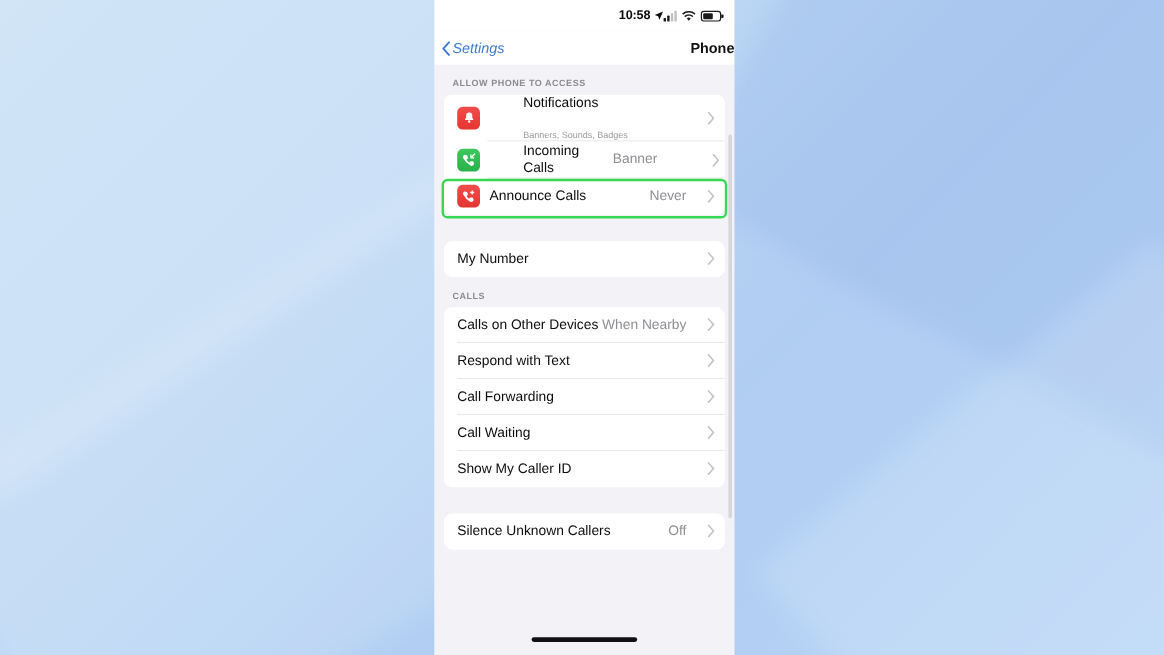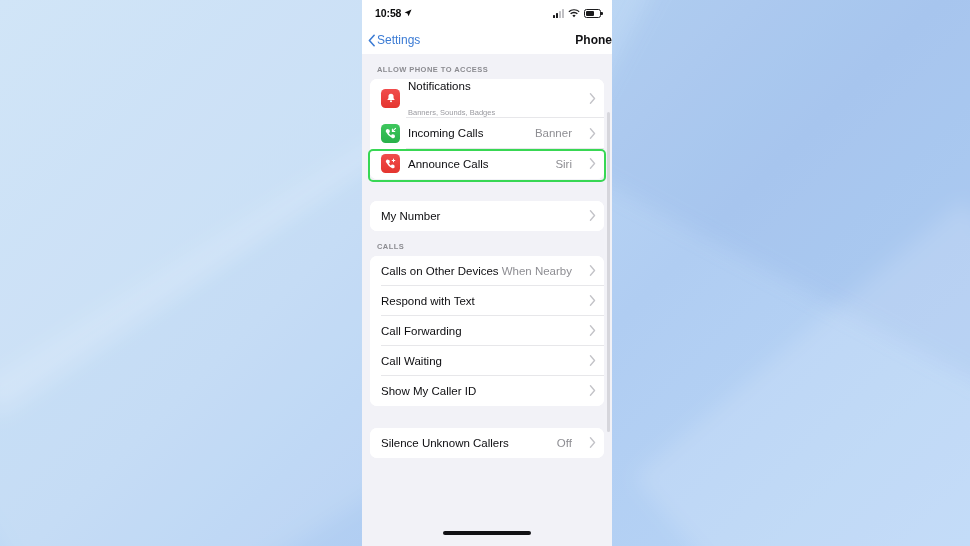--- a/index.html
+++ b/index.html
@@ -58,21 +58,21 @@
     background: #f2f2f7;
     overflow: hidden;
   }
 
   
   #statusbar {
     height: 26px;
     background: #ffffff;
     display: flex;
     align-items: center;
-    justify-content: space-between;
+    justify-content: flex-end;
     padding: 0 11px 0 13px;
   }
   #clock {
     display: flex; align-items: center; gap: 3px;
     font-size: 10.5px; font-weight: bold; color: #0b0b0c;
     letter-spacing: -0.1px;
   }
   .loc-arrow { width: 8px; height: 8px; display: block; }
   #status-icons { display: flex; align-items: center; gap: 4px; }
   .bars { display: flex; align-items: flex-end; gap: 1px; height: 9px; }
@@ -97,20 +97,21 @@
     height: 28px;
     background: #ffffff;
     display: flex; align-items: center;
     position: relative;
     padding-left: 6px;
   }
   #back-btn {
     display: flex; align-items: center; gap: 2px;
     color: #3b7bd4; font-size: 12px;
     cursor: pointer;
+    font-style: italic;
   }
   #back-btn svg { display: block; }
   #nav-title {
     position: absolute; left: 0; right: 0;
     text-align: right;
     font-size: 12px; font-weight: bold; color: #111114;
     pointer-events: none;
   }
 
   
@@ -140,21 +141,21 @@
 
   .row {
     display: flex;
     align-items: center;
     min-height: 30px;
     padding: 0 8px 0 11px;
     position: relative;
     cursor: pointer;
     background: #ffffff;
   }
-  .row.tall { min-height: 31px; }
+  .row.tall { min-height: 31px; gap: 28px; }
   .row .sep {
     position: absolute; left: 11px; right: 0; bottom: 0;
     height: 1px; background: #e7e7ea;
   }
   .row:last-child .sep { display: none; }
   .row.with-icon .sep { left: 36px; }
 
   .row-icon {
     width: 19px; height: 19px;
     border-radius: 4.5px;
@@ -319,21 +320,21 @@
       </div>
 
       <div class="row with-icon">
         <span class="row-icon ic-announce">
           <svg width="13" height="13" viewBox="0 0 16 16">
             <path d="M4.3 3.1c-.6-.1-1.2.2-1.5.8l-.4.9c-.3.6-.2 1.3.2 1.8a17 17 0 0 0 7 7c.5.4 1.2.5 1.8.2l.9-.4c.6-.3.9-.9.8-1.5l-.3-1.5a1.3 1.3 0 0 0-1.2-1l-1.6-.1c-.5 0-1 .3-1.2.8l-.2.6a11.5 11.5 0 0 1-2.9-2.9l.6-.2c.5-.2.8-.7.8-1.2l-.1-1.6a1.3 1.3 0 0 0-1-1.2z" fill="#fff"></path>
             <path d="M11.7 2.6v3.2M10.1 4.2h3.2" fill="none" stroke="#fff" stroke-width="1.3" stroke-linecap="round"></path>
           </svg>
         </span>
         <span class="row-label">Announce Calls</span>
-        <span class="row-value">Siri</span>
+        <span class="row-value">Never</span>
         <svg class="chev" viewBox="0 0 8 14">
             <path d="M1.4 1 6.6 7 1.4 13" fill="none" stroke="currentColor" stroke-width="1.7" stroke-linecap="round" stroke-linejoin="round"></path>
           </svg>
 
       </div>
     </div>
 
     <div class="sec-spacer"></div>
     <div class="group">
       <div class="row">

